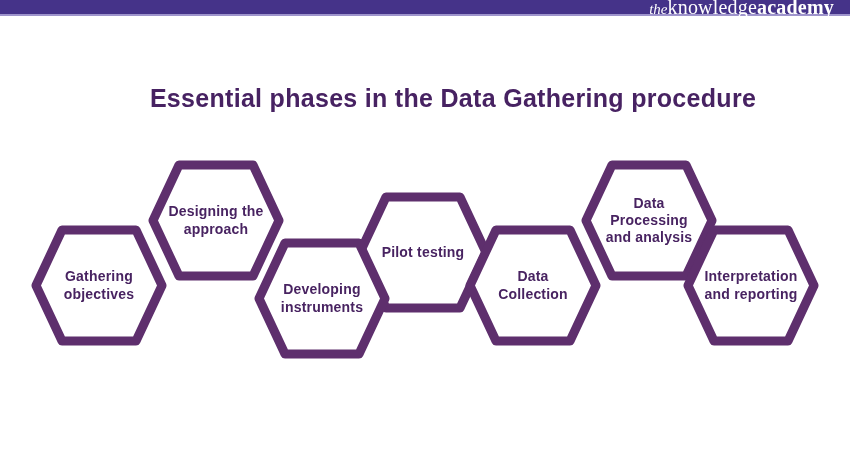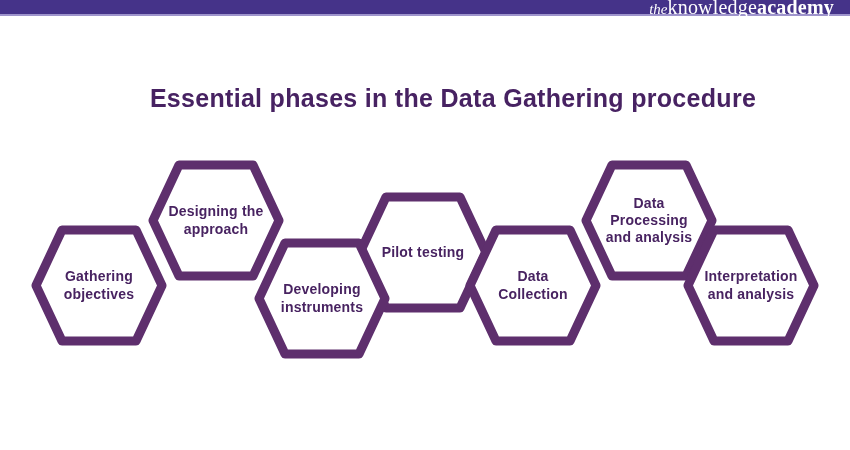--- a/index.html
+++ b/index.html
@@ -110,14 +110,14 @@
   <div class="hex-label">Data
 Processing
 and analysis</div>
 </div>
 
 <div class="hex row-down p7">
   <svg viewBox="0 0 136 121">
     <polygon points="5,60.5 31,5 105,5 131,60.5 105,116 31,116" fill="#ffffff" stroke="#5e2f6d" stroke-width="9" stroke-linejoin="round"></polygon>
   </svg>
   <div class="hex-label">Interpretation
-and analysis</div>
+and reporting</div>
 </div>
 
 </body></html>

